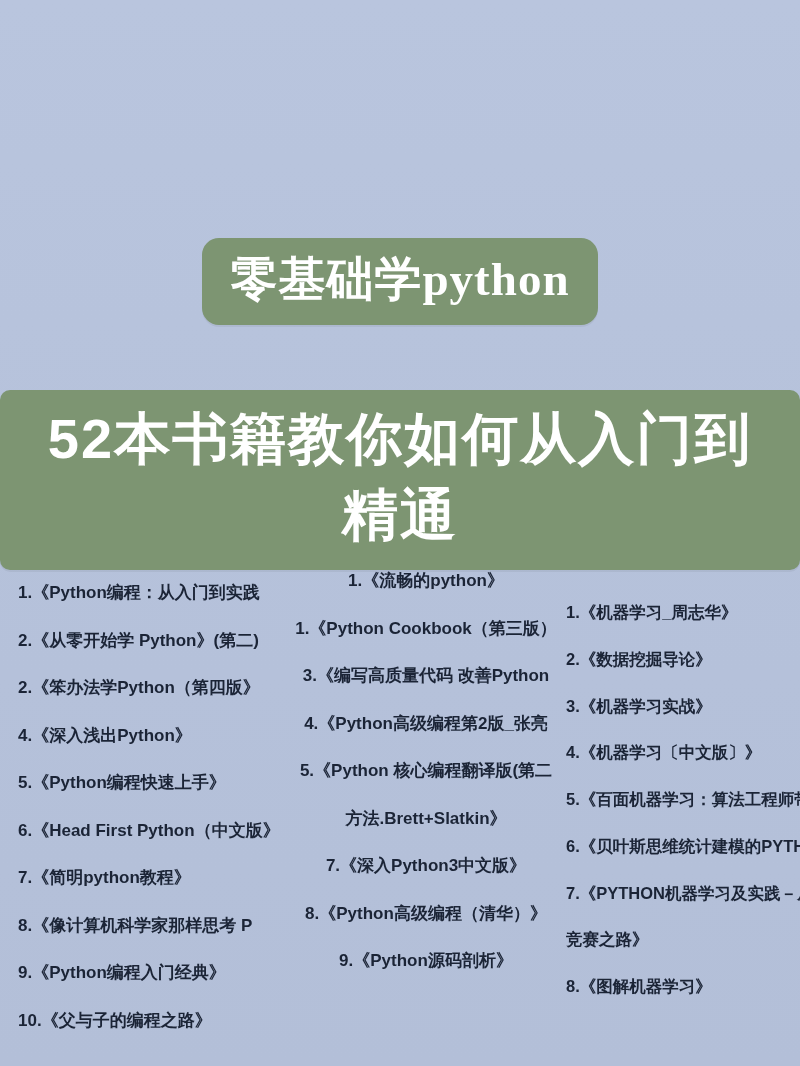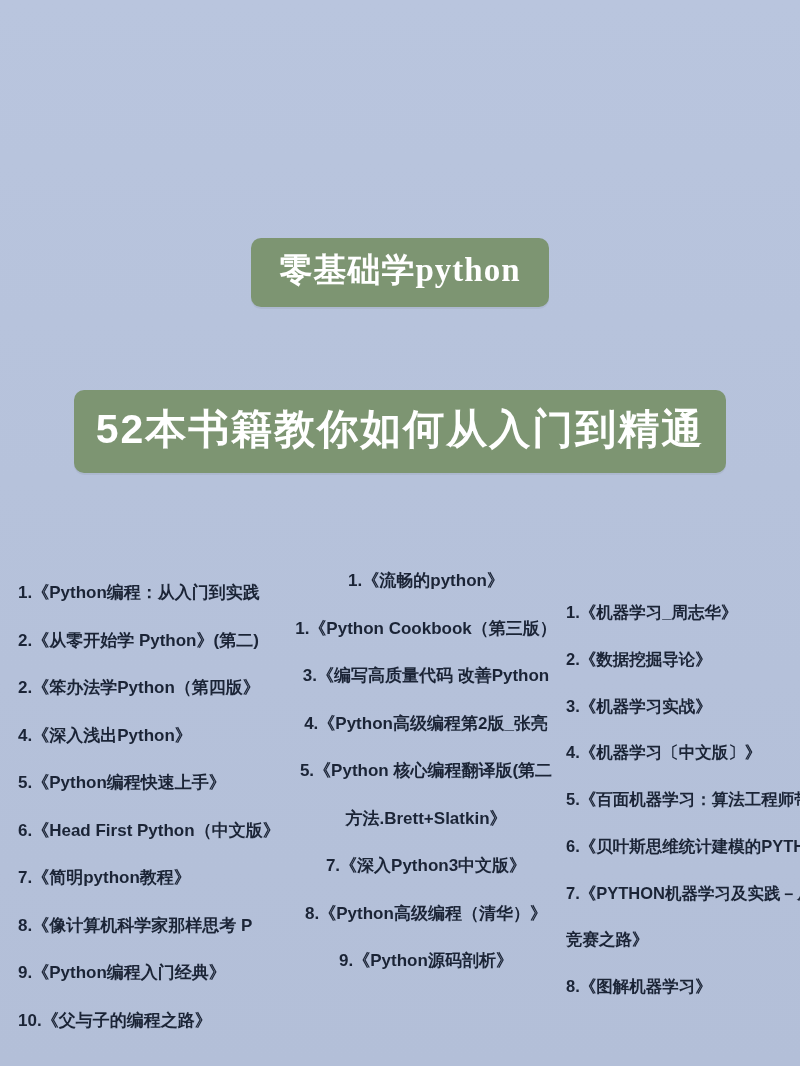--- a/index.html
+++ b/index.html
@@ -37,26 +37,27 @@
   .tag {
     display: inline-block;
     background: #7d9572;
     color: #ffffff;
     border-radius: 10px;
     font-weight: bold;
     letter-spacing: 1px;
     box-shadow: 0 2px 0 rgba(0,0,0,0.05);
   }
   .tag-1 {
-    font-size: 33px;
+    font-size: 47px;
     padding: 10px 28px 14px 28px;
     font-family: "Liberation Serif", serif;
+    border-radius: 17px;
   }
   .tag-2 {
-    font-size: 41px;
+    font-size: 56px;
     padding: 12px 22px 16px 22px;
     letter-spacing: 2px;
   }
 
   
   .columns {
     position: absolute;
     top: 568px;
     left: 0;
     width: 800px;

